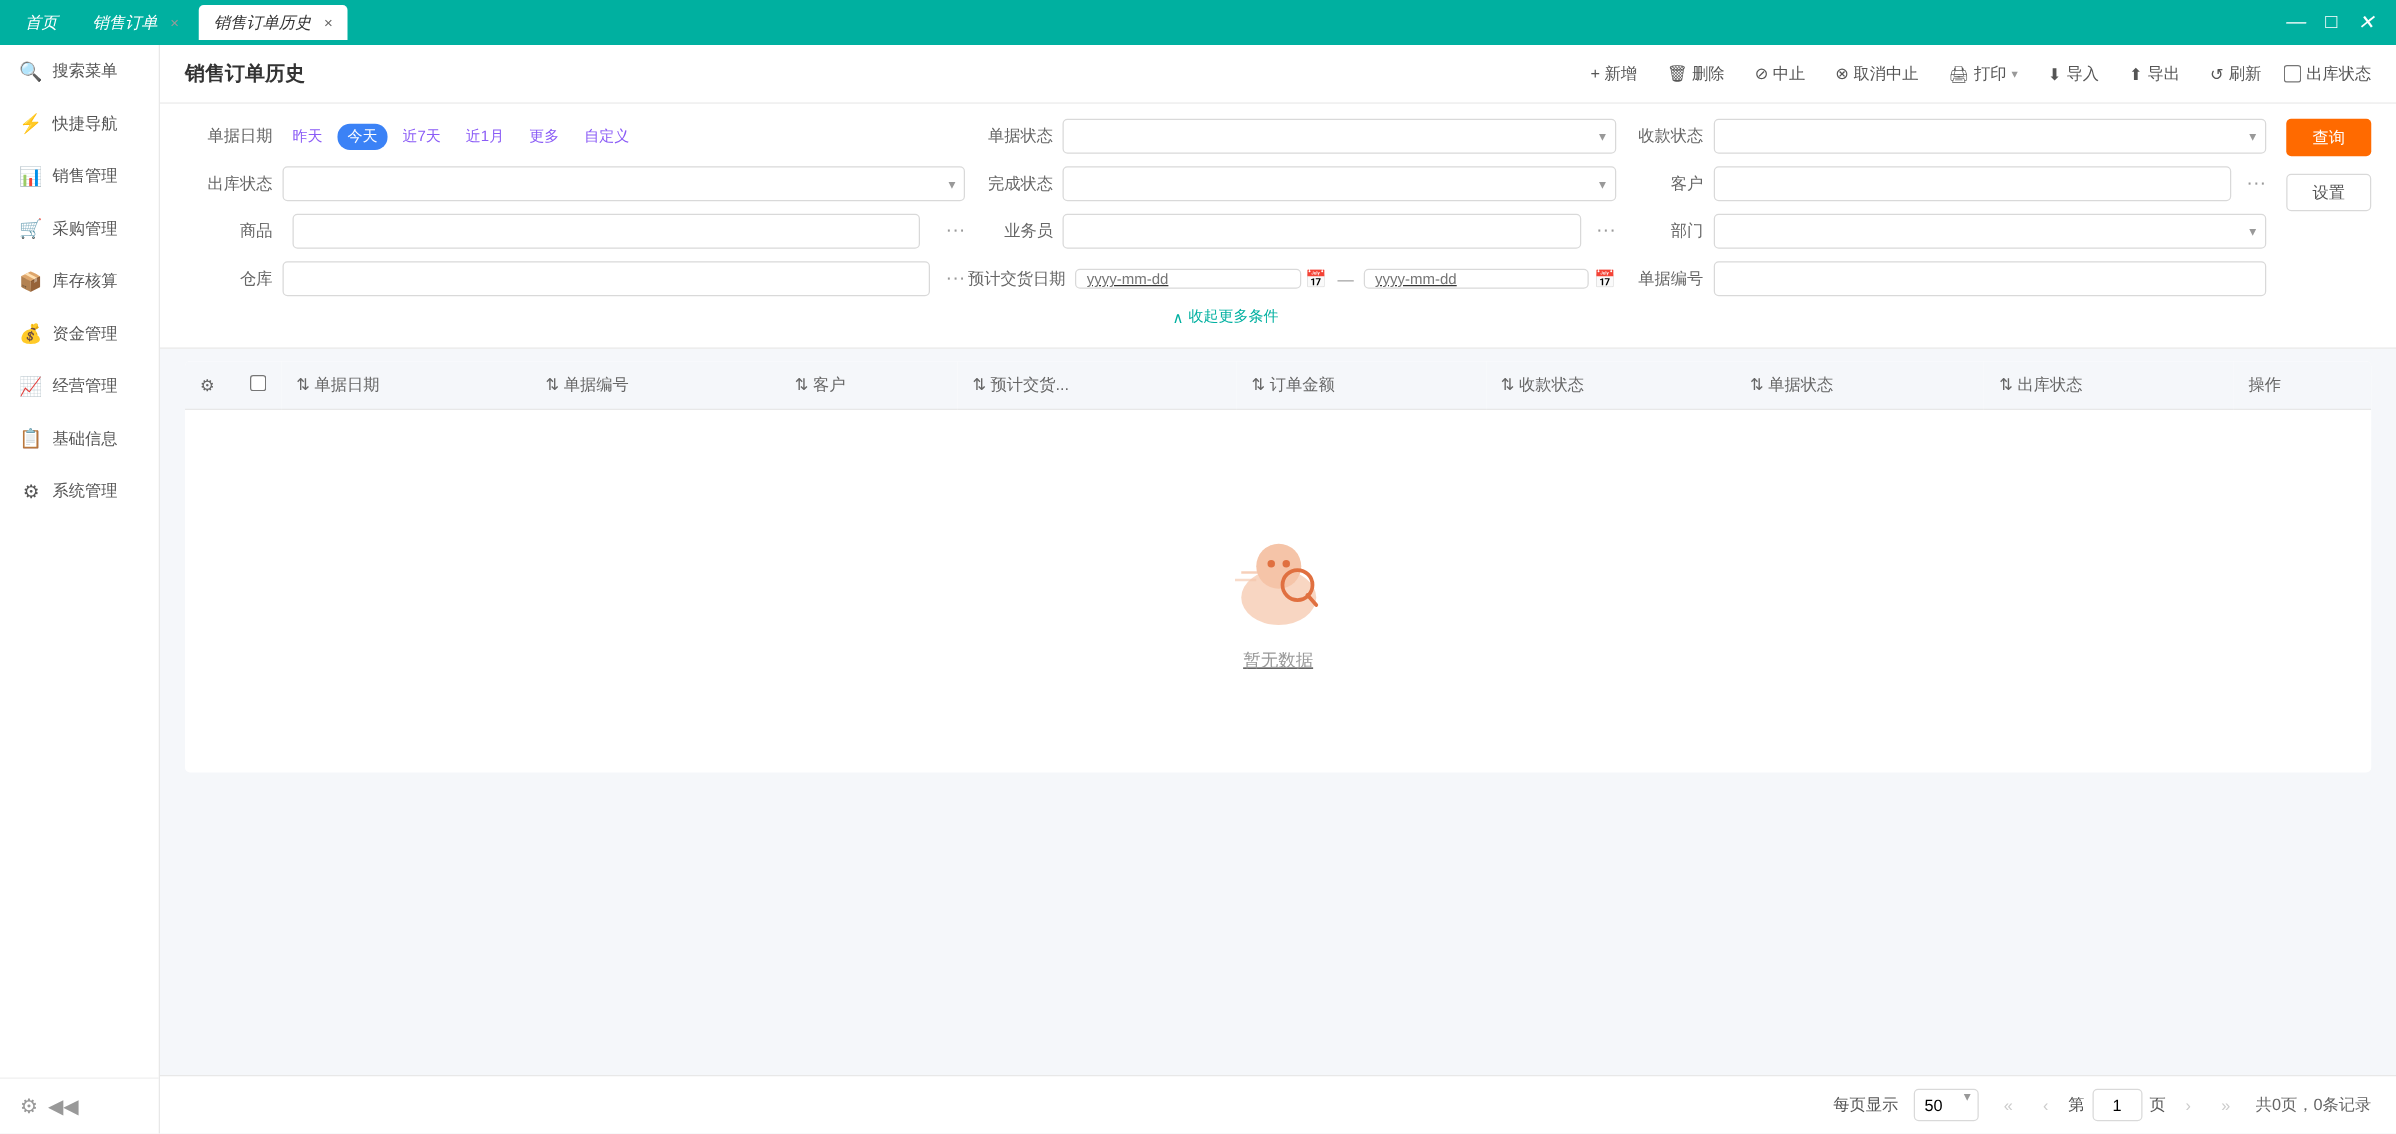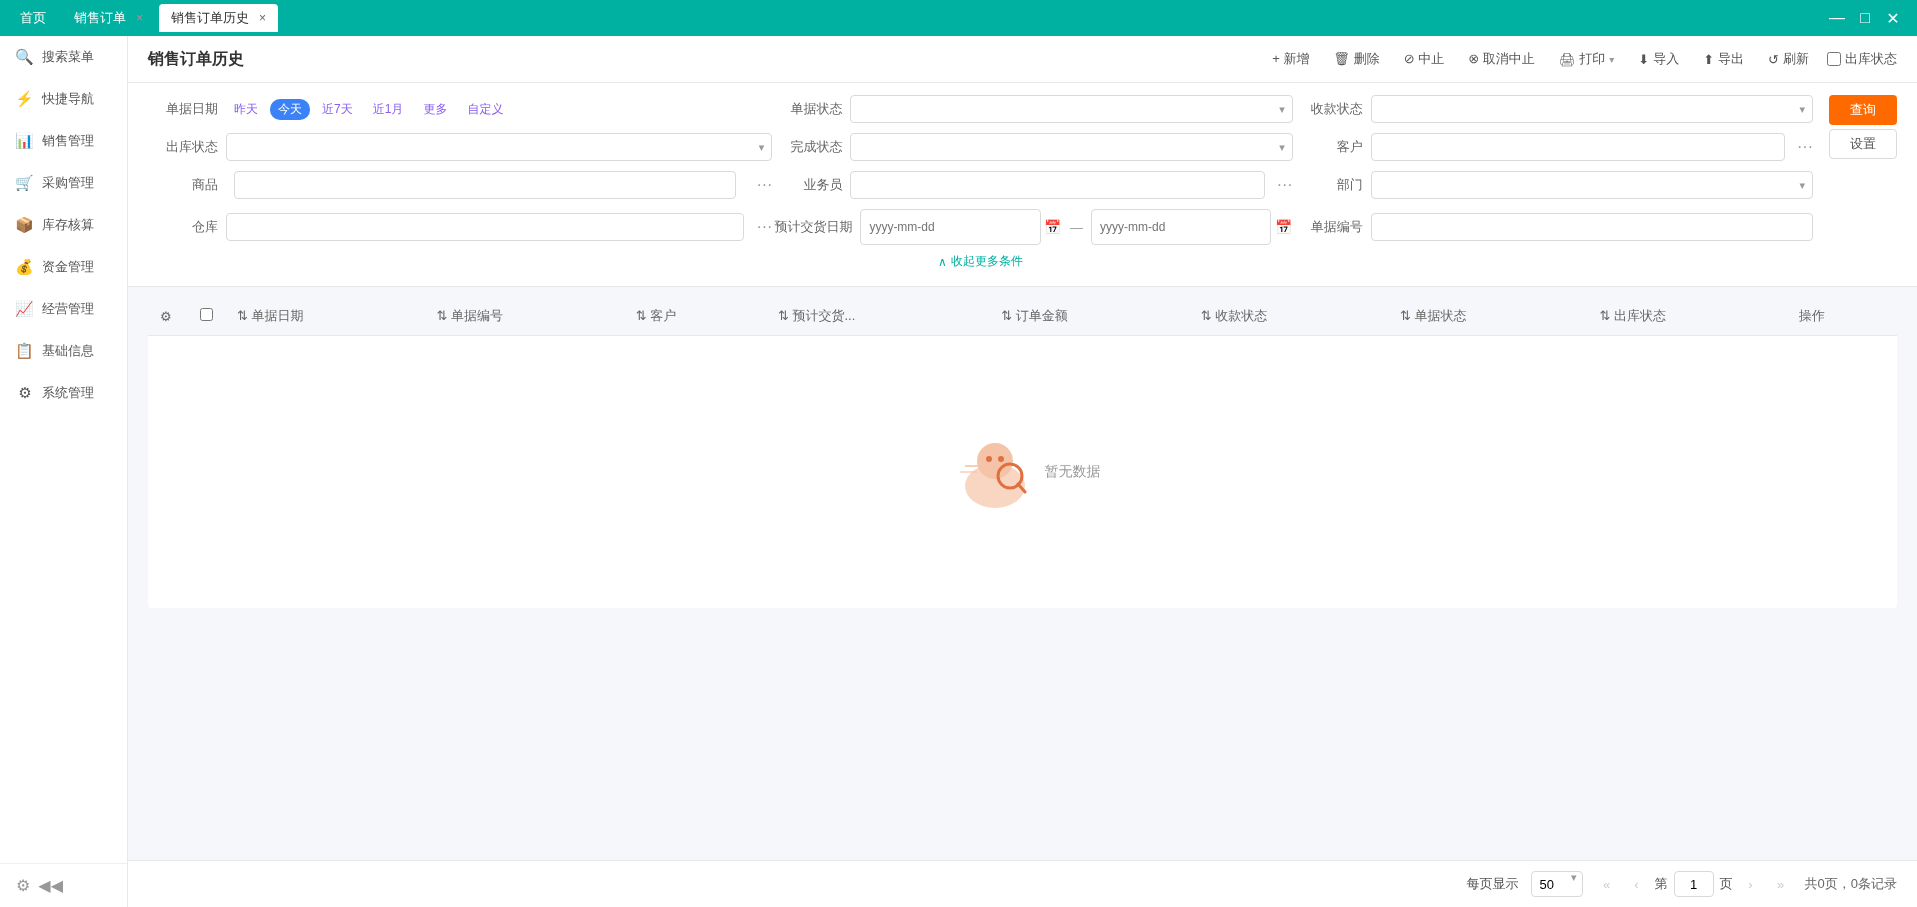--- a/index.html
+++ b/index.html
@@ -1,19 +1,19 @@
 <!DOCTYPE html>
 <html><head>
   <meta charset="utf-8">
   <style>
     * { box-sizing: border-box; margin: 0; padding: 0; }
     body { font-family: 'Microsoft YaHei', Arial, sans-serif; font-size: 13px; background: #f5f5f5; color: #333; display: flex; flex-direction: column; height: 100vh; overflow: hidden; }
 
     
-    .top-bar { background: #00b0a0; height: 36px; display: flex; align-items: center; padding: 0 8px; gap: 4px; flex-shrink: 0; }
+    .top-bar { background: #00b0a0; height: 36px; display: flex; align-items: center; padding: 0 8px; gap: 4px; flex-shrink: 0; font-style: italic; }
     .tab-item { height: 28px; padding: 0 12px; border-radius: 4px 4px 0 0; display: flex; align-items: center; gap: 6px; cursor: pointer; font-size: 13px; color: #fff; background: transparent; white-space: nowrap; }
     .tab-item.active { background: #fff; color: #333; }
     .tab-close { font-size: 12px; color: #999; cursor: pointer; margin-left: 4px; }
     .tab-item.active .tab-close { color: #666; }
     .tab-spacer { flex: 1; }
 
     
     .main-layout { display: flex; flex: 1; overflow: hidden; }
 
     
@@ -42,50 +42,50 @@
     .select-wrapper { flex: 1; position: relative; display: flex; align-items: center; }
     .select-wrapper select { width: 100%; border: 1px solid #d9d9d9; border-radius: 4px; padding: 4px 24px 4px 8px; font-size: 13px; color: #333; outline: none; height: 28px; background: #fff; cursor: pointer; appearance: none; }
     .select-arrow { position: absolute; right: 8px; color: #999; pointer-events: none; font-size: 11px; }
     .date-filter { display: flex; align-items: center; gap: 6px; flex: 1; }
     .date-tags { display: flex; gap: 4px; align-items: center; }
     .date-tag { padding: 2px 8px; border-radius: 10px; font-size: 12px; cursor: pointer; color: #8b5cf6; }
     .date-tag.active { background: #3b82f6; color: #fff; border-radius: 10px; }
     .filter-dots { color: #999; cursor: pointer; font-size: 16px; margin-left: 4px; }
     .collapse-bar { text-align: center; padding: 4px 0; color: #00b0a0; font-size: 12px; cursor: pointer; display: flex; align-items: center; justify-content: center; gap: 4px; margin-top: 4px; }
     .date-input-wrapper { display: flex; align-items: center; gap: 4px; flex: 1; }
-    .date-input-wrapper input { border: 1px solid #d9d9d9; border-radius: 4px; padding: 4px 8px; font-size: 12px; height: 36px; outline: none; width: 110px; }
+    .date-input-wrapper input { border: 1px solid #d9d9d9; border-radius: 4px; padding: 4px 8px; font-size: 12px; height: 16px; outline: none; width: 110px; text-decoration: underline; }
     .cal-icon { color: #999; cursor: pointer; font-size: 14px; }
     .date-dash { color: #999; }
 
     
     .table-area { flex: 1; overflow: auto; padding: 10px 20px; }
     .data-table { width: 100%; border-collapse: collapse; background: #fff; border-radius: 4px; overflow: hidden; font-size: 13px; }
     .data-table thead tr { background: #f5f7fa; }
     .data-table th { padding: 10px 12px; text-align: left; color: #666; font-weight: normal; border-bottom: 1px solid #e8e8e8; white-space: nowrap; }
     .data-table td { padding: 10px 12px; border-bottom: 1px solid #f0f0f0; color: #333; }
     .th-settings { width: 40px; text-align: center; cursor: pointer; }
     .th-checkbox { width: 36px; text-align: center; }
-    .empty-state { display: flex; align-items: center; justify-content: center; padding: 80px 0; }
+    .empty-state { display: flex; flex-direction: column; align-items: center; justify-content: center; padding: 80px 0; text-decoration: underline; }
     .empty-text { color: #999; font-size: 14px; }
 
     
     .empty-illustration { width: 100px; height: 100px; position: relative; margin-bottom: 12px; }
     .empty-illustration svg { width: 100%; height: 100%; }
 
     
     .table-footer { background: #fff; padding: 10px 20px; display: flex; align-items: center; justify-content: flex-end; gap: 12px; border-top: 1px solid #e8e8e8; flex-shrink: 0; font-size: 13px; color: #555; }
     .page-size-select { border: 1px solid #d9d9d9; border-radius: 4px; padding: 2px 20px 2px 8px; font-size: 13px; height: 26px; outline: none; cursor: pointer; appearance: none; background: #fff; }
     .pagination { display: flex; align-items: center; gap: 6px; }
     .page-btn { width: 24px; height: 24px; display: flex; align-items: center; justify-content: center; cursor: pointer; color: #666; border-radius: 3px; }
     .page-btn.disabled { color: #ccc; cursor: not-allowed; }
     .page-input { border: 1px solid #d9d9d9; border-radius: 4px; width: 40px; height: 26px; text-align: center; font-size: 13px; outline: none; }
     .total-text { color: #666; }
 
     
-    .query-set-area { display: flex; flex-direction: column; gap: 4px; flex-shrink: 0; }
+    .query-set-area { display: flex; flex-direction: column; gap: 14px; flex-shrink: 0; }
     .btn-query { background: #ff6a00; color: #fff; border: none; border-radius: 4px; padding: 6px 20px; font-size: 13px; cursor: pointer; white-space: nowrap; }
     .btn-set { background: #fff; color: #555; border: 1px solid #d9d9d9; border-radius: 4px; padding: 5px 20px; font-size: 13px; cursor: pointer; white-space: nowrap; }
     .filter-col { display: flex; align-items: center; gap: 8px; }
     .filter-col .filter-label { min-width: 70px; }
 
     .checkbox-input { width: 14px; height: 14px; cursor: pointer; }
     
     .top-bar-right { display: flex; align-items: center; gap: 12px; padding-right: 8px; color: #fff; font-size: 13px; }
     .window-btn { width: 16px; height: 16px; cursor: pointer; display: flex; align-items: center; justify-content: center; color: #fff; font-size: 16px; }
   </style>

